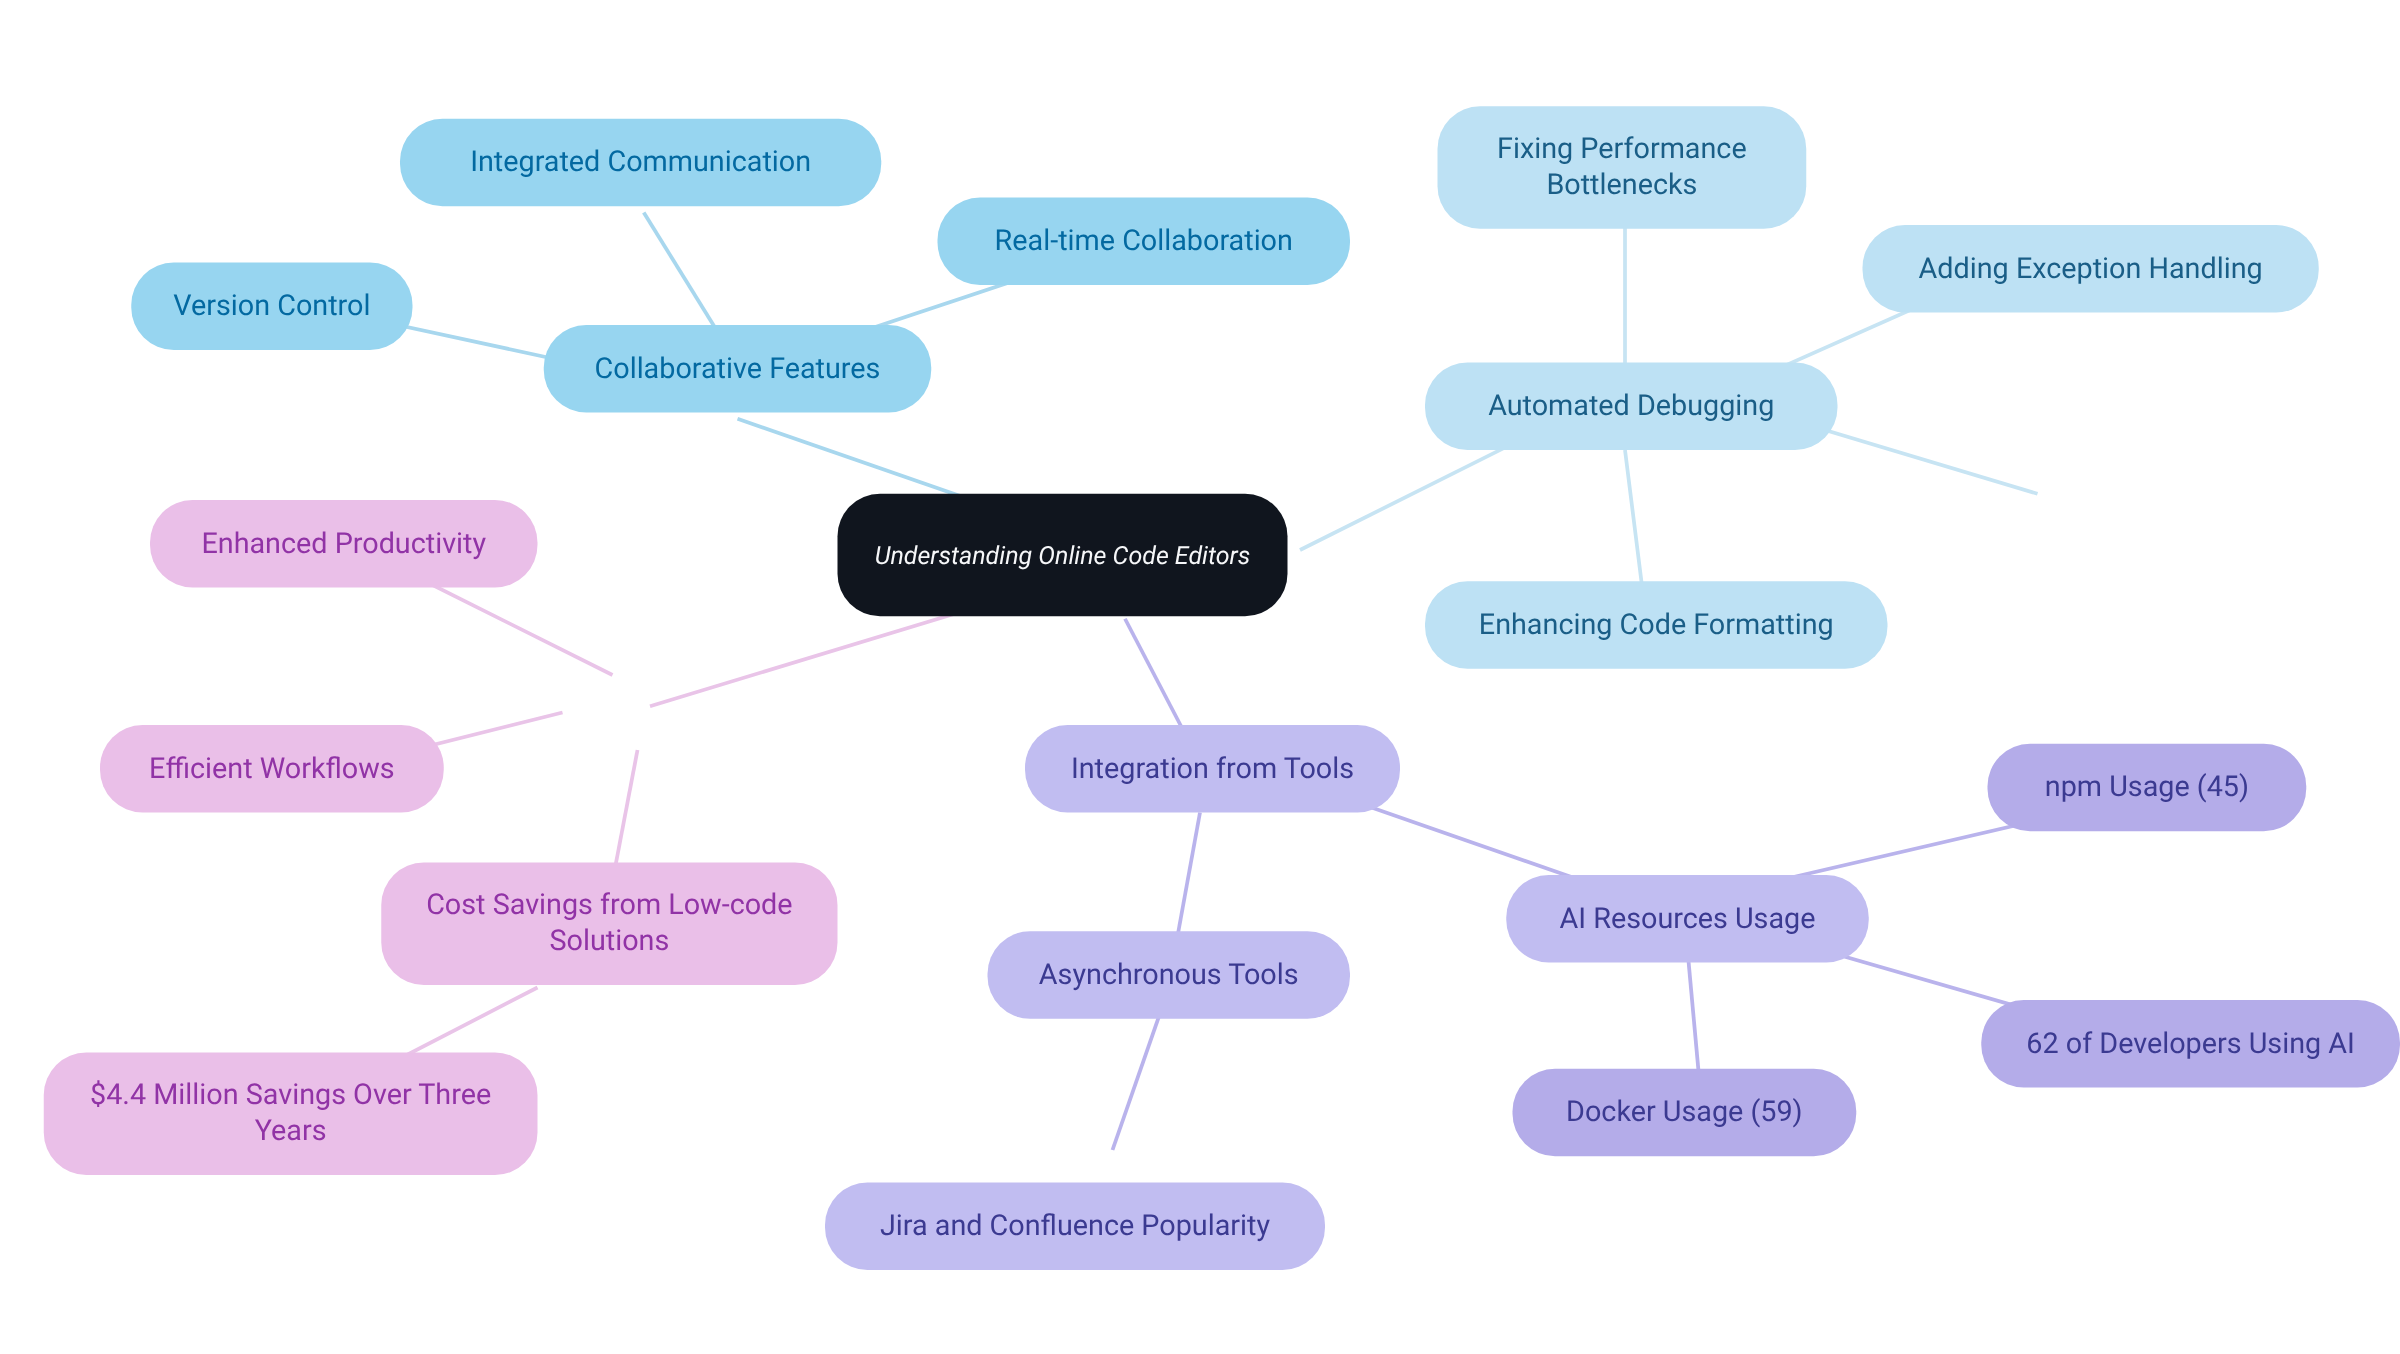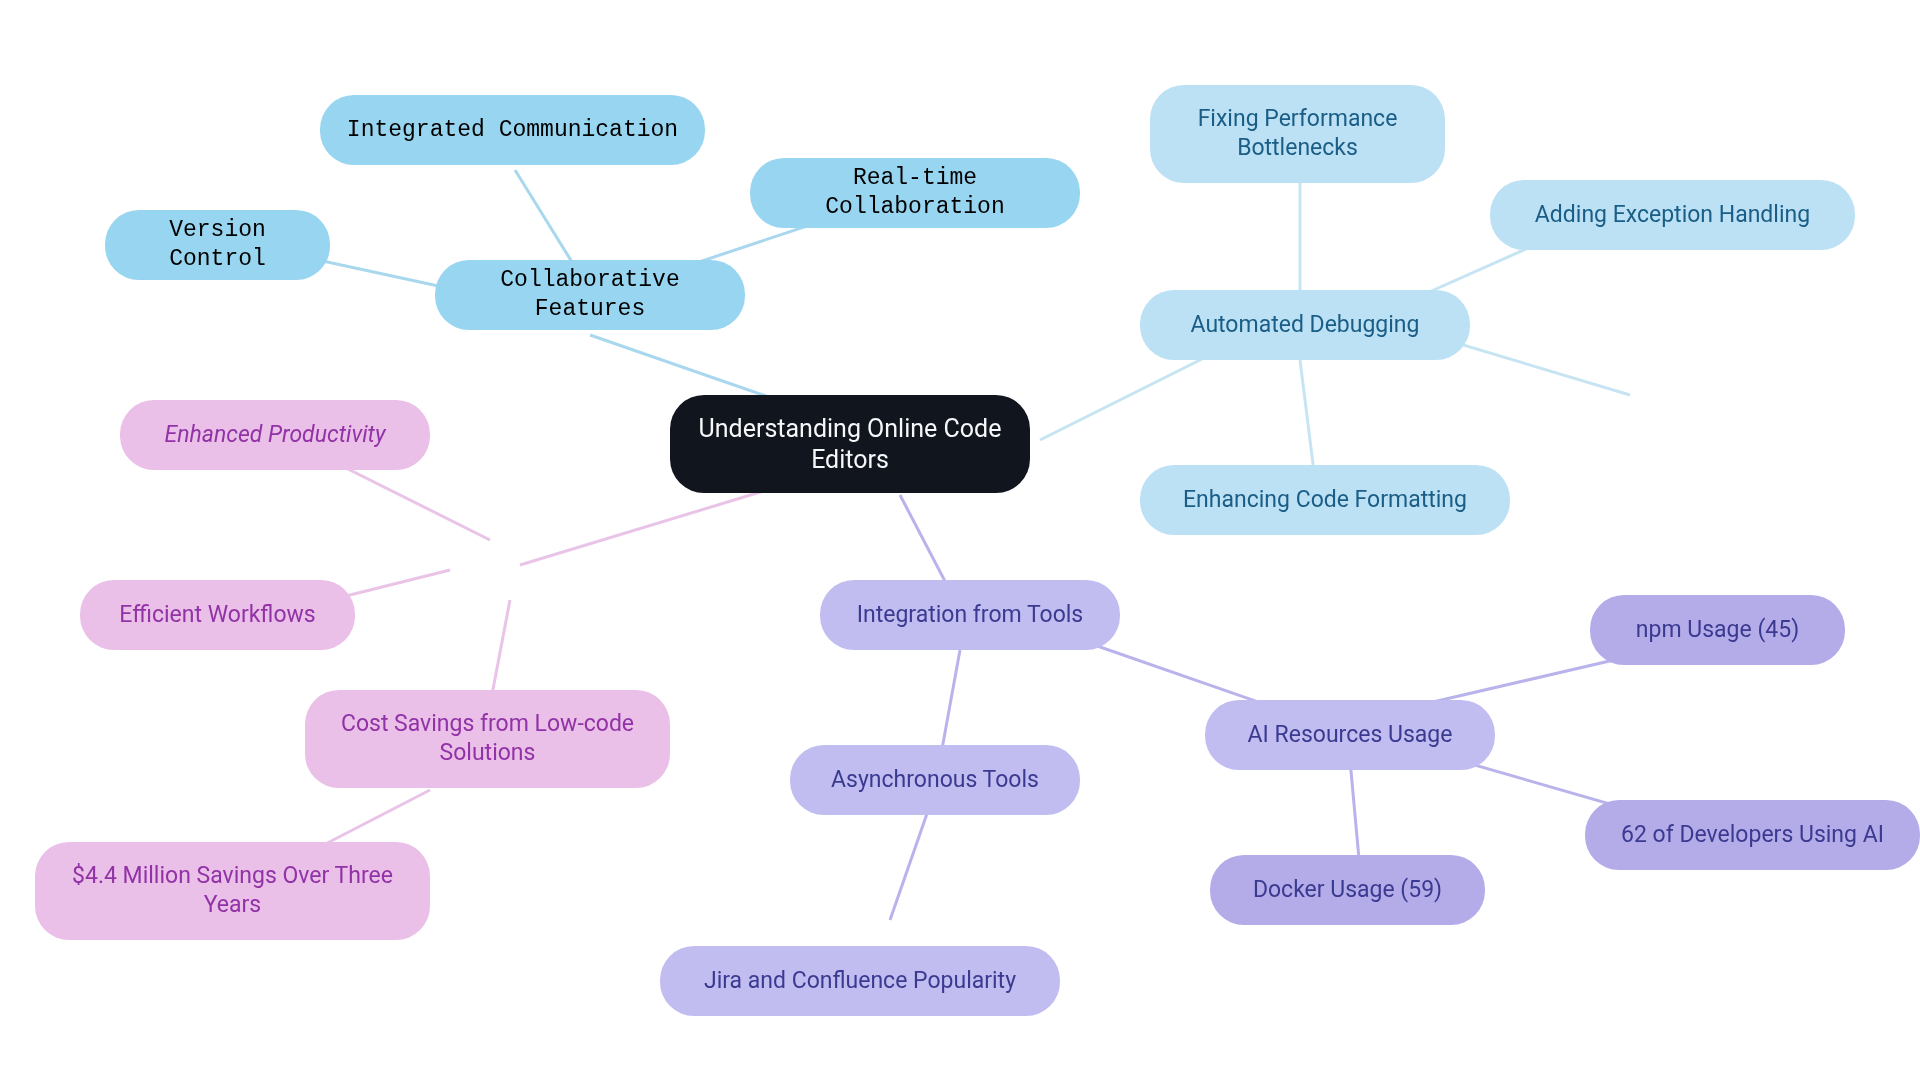--- a/index.html
+++ b/index.html
@@ -33,26 +33,26 @@
     border-radius: 34px;
     font-size: 23px;
     line-height: 1.25;
     padding: 0 22px;
     font-weight: 400;
     box-sizing: border-box;
   }
   .center {
     background: #10151e;
     color: #f6f7f9;
-    font-size: 25px;
+    font-size: 20px;
+    font-style: italic;
   }
   .blue1 {
     background: #97d5f0;
-    color: #000000;
-    font-family: Liberation Mono, monospace;
+    color: #0369a1;
   }
   .blue2 {
     background: #bde1f4;
     color: #1a5e87;
   }
   .purple1 {
     background: #c1bdf1;
     color: #3b3a91;
   }
   .purple2 {
@@ -150,21 +150,21 @@
   <div class="node purple2" style="left:1590px; top:595px; width:255px; height:70px;">
     <span>npm Usage (45)</span>
   </div>
   <div class="node purple2" style="left:1585px; top:800px; width:335px; height:70px;">
     <span>62 of Developers Using AI</span>
   </div>
   <div class="node purple2" style="left:1210px; top:855px; width:275px; height:70px;">
     <span>Docker Usage (59)</span>
   </div>
 
-  <div class="node pink2" style="left:120px; top:400px; width:310px; height:70px;font-style:italic;">
+  <div class="node pink2" style="left:120px; top:400px; width:310px; height:70px;">
     <span>Enhanced Productivity</span>
   </div>
   <div class="node pink2" style="left:80px; top:580px; width:275px; height:70px;">
     <span>Efficient Workflows</span>
   </div>
   <div class="node pink2" style="left:305px; top:690px; width:365px; height:98px;">
     <span>Cost Savings from Low-code Solutions</span>
   </div>
   <div class="node pink2" style="left:35px; top:842px; width:395px; height:98px;">
     <span>$4.4 Million Savings Over Three Years</span>

